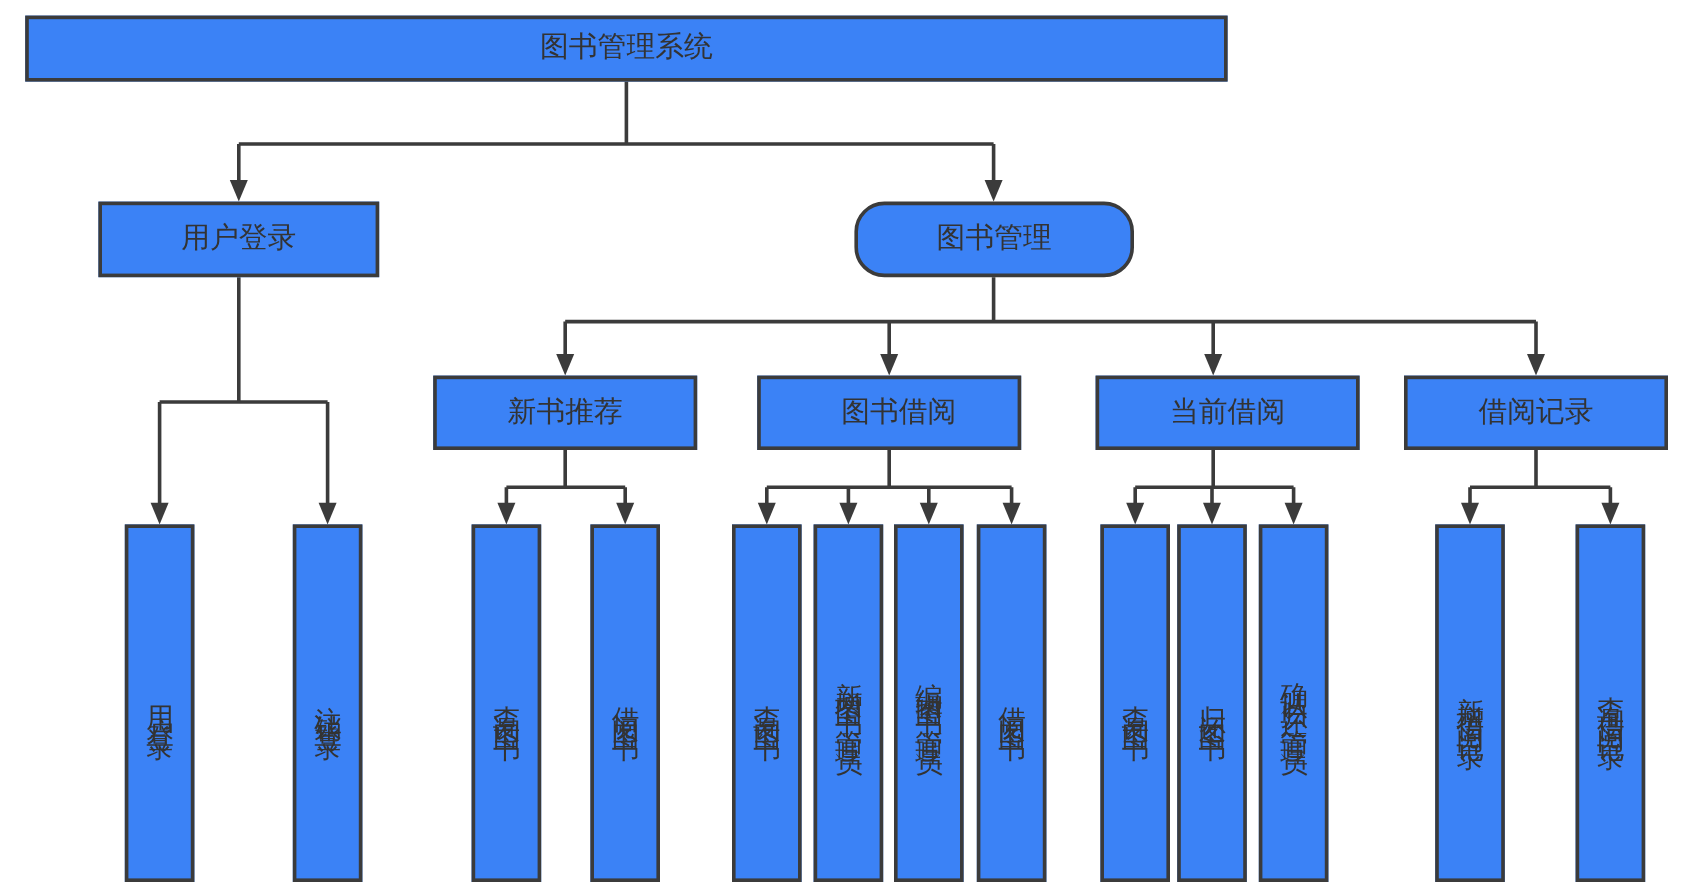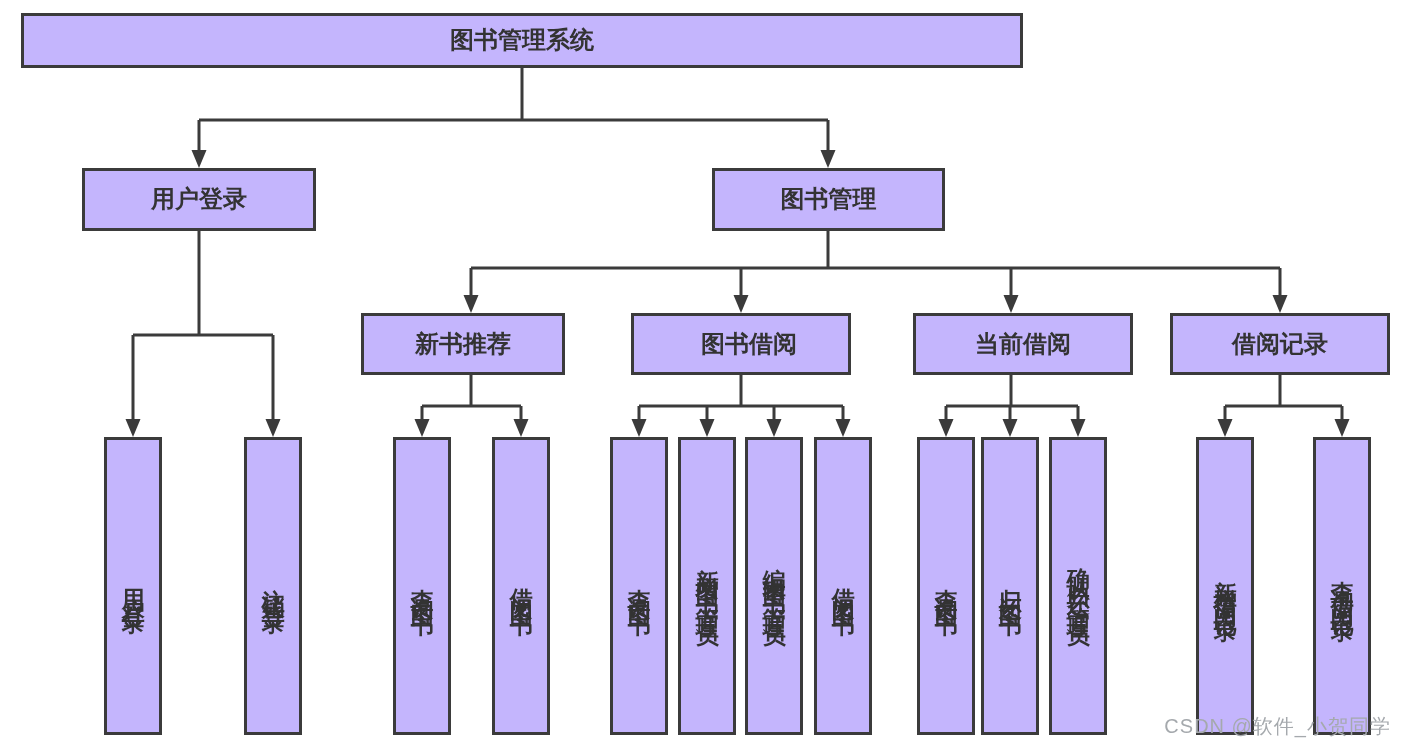--- a/index.html
+++ b/index.html
@@ -30,31 +30,30 @@
     stroke-width: 3;
     fill: none;
   }
   .connectors .ar {
     fill: var(--line);
     stroke: none;
   }
   .node {
     position: absolute;
     box-sizing: border-box;
-    background: #c4b5fd;
+    background: #3b82f6;
     border: 3px solid var(--line);
     color: var(--text);
     display: flex;
     align-items: center;
     justify-content: center;
     font-size: 24px;
     text-align: center;
     line-height: 1.2;
     white-space: nowrap;
-    font-weight: bold;
   }
   .leaf {
     writing-mode: vertical-rl;
     text-orientation: mixed;
     font-size: 23px;
     letter-spacing: 8px;
     white-space: nowrap;
   }
   .watermark {
     position: absolute;
@@ -109,23 +108,23 @@
     <g>
       <path class="ln" d="M1280 375 V406 M1225 406 H1342 M1225 406 V422 M1342 406 V422"></path>
       <polygon class="ar" points="1217.5,419 1232.5,419 1225,437"></polygon>
       <polygon class="ar" points="1334.5,419 1349.5,419 1342,437"></polygon>
     </g>
   </svg>
 
   <div class="node" style="left:21px;top:13px;width:1002px;height:55px;">图书管理系统</div>
 
   <div class="node" style="left:82px;top:168px;width:234px;height:63px;">用户登录</div>
-  <div class="node" style="left:712px;top:168px;width:233px;height:63px;">图书管理</div>
+  <div class="node" style="left:712px;top:168px;width:233px;height:63px;border-radius:25px;">图书管理</div>
 
-  <div class="node" style="left:361px;top:313px;width:204px;height:62px;">新书推荐</div>
+  <div class="node" style="left:361px;top:313px;width:220px;height:62px;">新书推荐</div>
   <div class="node" style="left:631px;top:313px;width:220px;height:62px;padding-left:16px;">图书借阅</div>
   <div class="node" style="left:913px;top:313px;width:220px;height:62px;">当前借阅</div>
   <div class="node" style="left:1170px;top:313px;width:220px;height:62px;">借阅记录</div>
 
   <div class="node leaf" style="left:104px;top:437px;width:58px;height:298px;">用户登录</div>
   <div class="node leaf" style="left:244px;top:437px;width:58px;height:298px;">注销登录</div>
 
   <div class="node leaf" style="left:393px;top:437px;width:58px;height:298px;">查询图书</div>
   <div class="node leaf" style="left:492px;top:437px;width:58px;height:298px;">借阅图书</div>
 
@@ -134,15 +133,14 @@
   <div class="node leaf" style="left:745px;top:437px;width:58px;height:298px;">编辑图书（管理员）</div>
   <div class="node leaf" style="left:814px;top:437px;width:58px;height:298px;">借阅图书</div>
 
   <div class="node leaf" style="left:917px;top:437px;width:58px;height:298px;">查询图书</div>
   <div class="node leaf" style="left:981px;top:437px;width:58px;height:298px;">归还图书</div>
   <div class="node leaf" style="left:1049px;top:437px;width:58px;height:298px;">确认归还（管理员）</div>
 
   <div class="node leaf" style="left:1196px;top:437px;width:58px;height:298px;">新增借阅记录</div>
   <div class="node leaf" style="left:1313px;top:437px;width:58px;height:298px;">查询借阅记录</div>
 
-  <div class="watermark">CSDN @软件_小贺同学</div>
 
 </div>
 
 </body></html>

